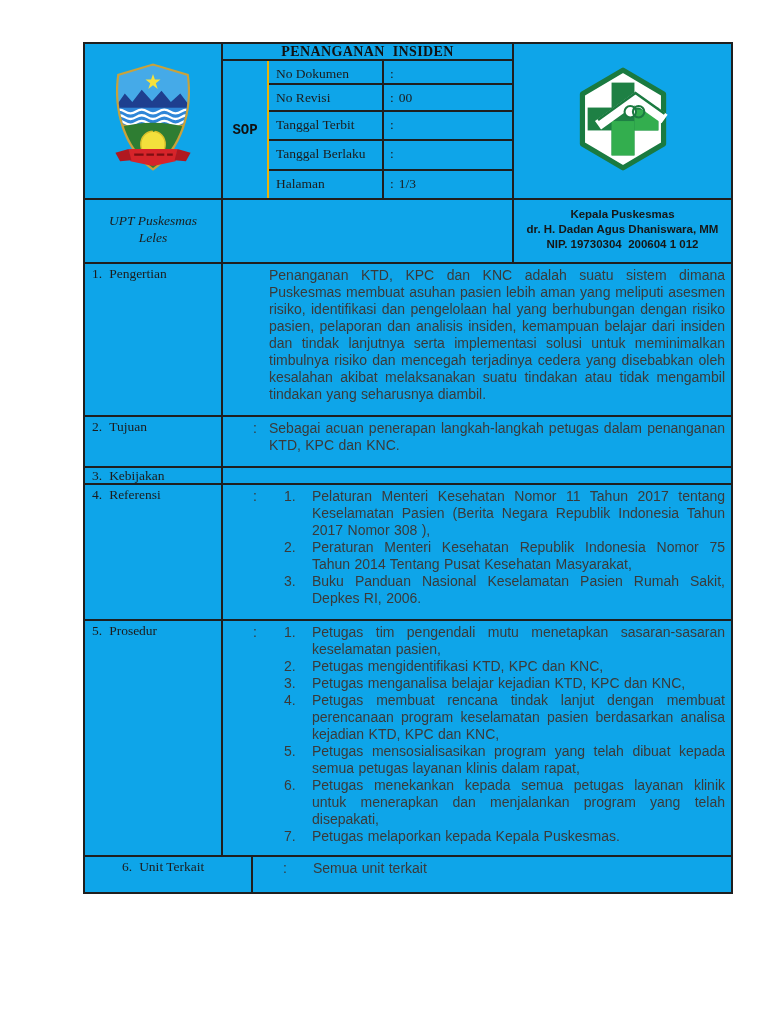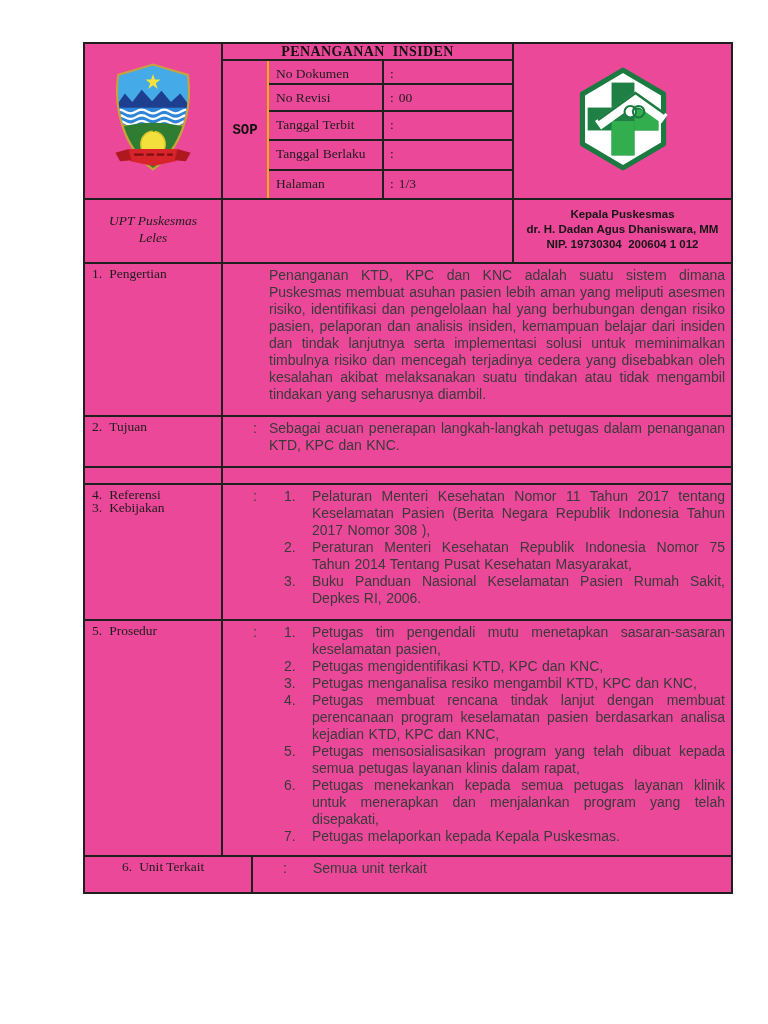--- a/index.html
+++ b/index.html
@@ -4,21 +4,21 @@
 <style>
   * { box-sizing: border-box; margin: 0; padding: 0; }
   html, body { background: #ffffff; }
   body {
     width: 768px; height: 1024px; position: relative;
     font-family: "Liberation Sans", sans-serif;
     -webkit-font-smoothing: antialiased;
   }
   .doc {
     position: absolute; left: 83px; top: 42px; width: 650px;
-    border: 2px solid #1f1f1f; background: #ec4899;
+    border: 2px solid #1f1f1f; background: #0ea5e9;
   }
   .r { display: grid; border-bottom: 2px solid #1f1f1f; }
   .r:last-child { border-bottom: none; }
 
   
   .r-head { grid-template-columns: 136px 291px 219px; height: 156px; }
   .logo-cell { display: flex; align-items: center; justify-content: center; }
   .hdr-mid { border-left: 2px solid #1f1f1f; display: flex; flex-direction: column; }
   .hdr-title {
     height: 17px; border-bottom: 2px solid #1f1f1f;
@@ -64,21 +64,21 @@
   .h-pengertian { height: 153px; }
   .h-tujuan     { height: 51px;  }
   .h-kebijakan  { height: 17px;  }
   .h-referensi  { height: 136px; }
   .h-prosedur   { height: 236px; }
   .h-unit       { height: 35px; margin-left: 30px;  }
   .sec-label {
     font-family: "Liberation Serif", serif; font-size: 13.5px; color: #1c1c1c;
     padding: 3px 0 0 7px; line-height: 14px;
   }
-  .h-kebijakan .sec-label { padding-top: 1px; margin-top: 32px; }
+  .h-kebijakan .sec-label { padding-top: 1px; }
   .sec-num { margin-right: 7px; }
   .sec-content { border-left: 2px solid #1f1f1f; position: relative; padding: 3px 6px 0 0; }
   .sec-colon {
     position: absolute; left: 30px; top: 3px;
     font-size: 14px; color: #3a3a3a;
   }
   .sec-par {
     margin-left: 46px; font-size: 14px; line-height: 17px; color: #3a3a3a;
     text-align: justify; word-spacing: .5px;
   }
@@ -230,21 +230,21 @@
 
   <div class="r r-sec h-prosedur">
     <div class="sec-label">
       <span class="sec-num">5.</span><span>Prosedur</span>
     </div>
     <div class="sec-content">
       <span class="sec-colon">:</span>
       <ol class="num-list">
         <li>Petugas tim pengendali mutu menetapkan sasaran-sasaran keselamatan pasien,</li>
         <li>Petugas mengidentifikasi KTD, KPC dan KNC,</li>
-        <li>Petugas menganalisa resiko mengambil KTD, KPC dan KNC,</li>
+        <li>Petugas menganalisa belajar kejadian KTD, KPC dan KNC,</li>
         <li>Petugas membuat rencana tindak lanjut dengan membuat perencanaan program keselamatan pasien berdasarkan analisa kejadian KTD, KPC dan KNC,</li>
         <li>Petugas mensosialisasikan program yang telah dibuat kepada semua petugas layanan klinis dalam rapat,</li>
         <li>Petugas menekankan kepada semua petugas layanan klinik untuk menerapkan dan menjalankan program yang telah disepakati,</li>
         <li>Petugas melaporkan kepada Kepala Puskesmas.</li>
       </ol>
     </div>
   </div>
 
   <div class="r r-sec h-unit">
     <div class="sec-label">

